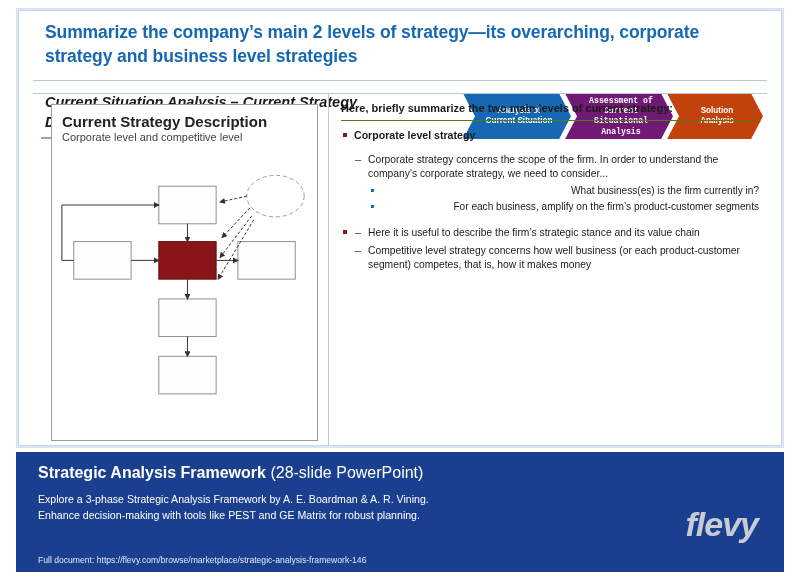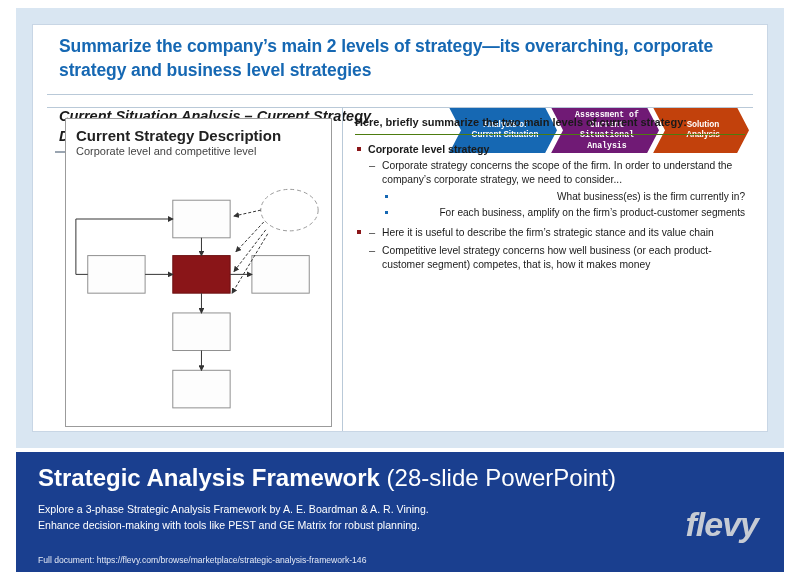--- a/index.html
+++ b/index.html
@@ -15,21 +15,21 @@
     background: #ffffff;
     overflow: hidden;
   }
 
   
   .slide-frame {
     position: absolute;
     left: 16px; top: 8px;
     width: 768px; height: 440px;
     background: #d9e6f2;
-    padding: 16px;
+    padding: 2px;
   }
   .slide {
     position: relative;
     width: 100%; height: 100%;
     background: #ffffff;
     border: 1px solid #c8d6e5;
     overflow: hidden;
   }
 
   
@@ -147,21 +147,21 @@
     font-size: 10.6px;
     font-weight: bold;
     color: #1a1a1a;
   }
   ul.lvl1 > li::before {
     content: "";
     position: absolute; left: 2px; top: 4px;
     width: 4px; height: 4px;
     background: #8a1518;
   }
-  ul.lvl2 { list-style: none; margin: 4px 0 4px 0; padding: 0; }
+  ul.lvl2 { list-style: none; margin: 12px 0 4px 0; padding: 0; }
   ul.lvl2 > li {
     position: relative;
     padding-left: 14px;
     margin-bottom: 4px;
     font-size: 10.3px;
     font-weight: normal;
     color: #1a1a1a;
     line-height: 1.35;
   }
   ul.lvl2 > li::before {
@@ -189,21 +189,21 @@
 
   
   .footer {
     position: absolute;
     left: 16px; top: 452px;
     width: 768px; height: 120px;
     background: #1a3f8f;
     color: #ffffff;
     padding: 12px 22px 0 22px;
   }
-  .f-title { font-size: 24px; font-weight: bold; }
+  .f-title { font-size: 16px; font-weight: bold; }
   .f-title .light { font-weight: normal; }
   .f-desc {
     font-size: 10.6px;
     line-height: 1.5;
     margin-top: 10px;
     max-width: 560px;
   }
   .f-link {
     position: absolute;
     left: 22px; bottom: 7px;

